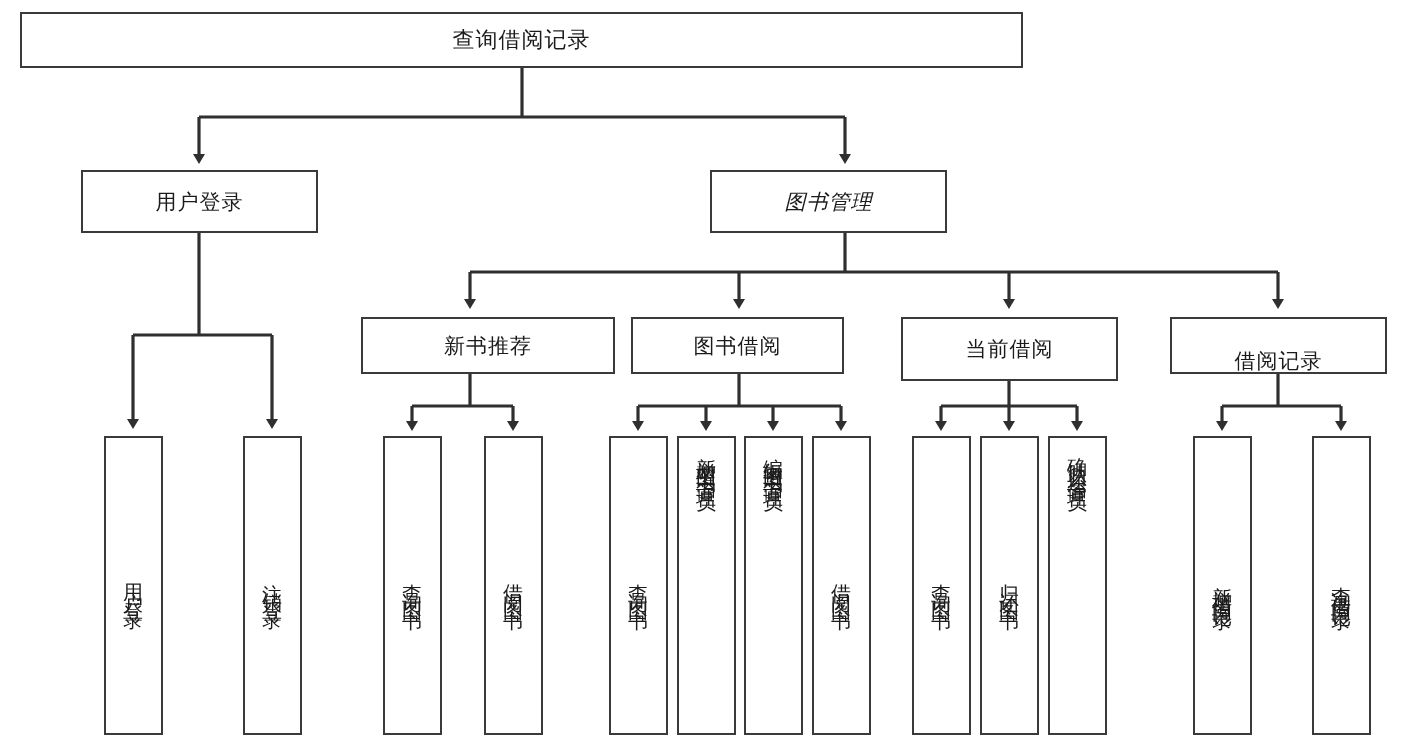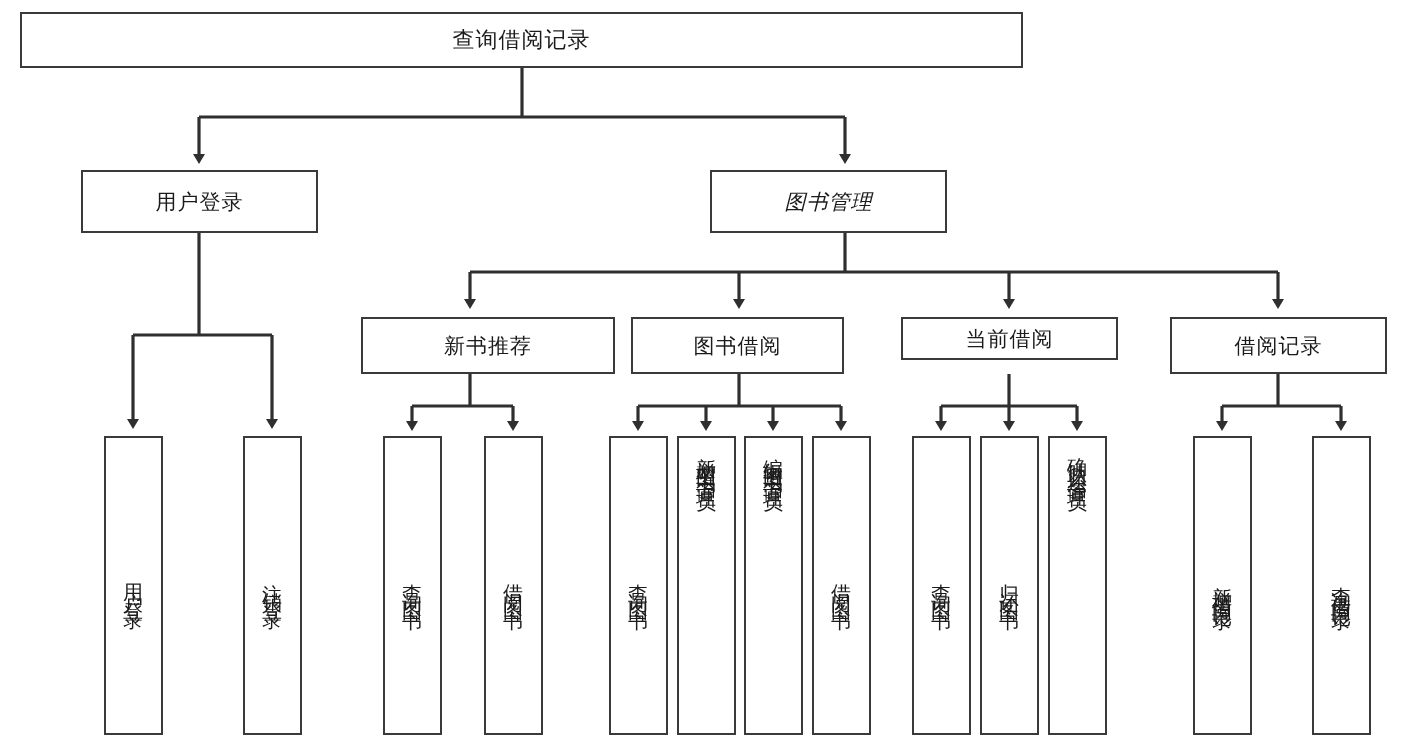--- a/index.html
+++ b/index.html
@@ -139,24 +139,24 @@
   <div class="node horiz" style="left:710px; top:170px; width:237px; height:63px;font-style:italic;">
     <span>图书管理</span>
   </div>
 
   <div class="node horiz" style="left:361px; top:317px; width:254px; height:57px;">
     <span>新书推荐</span>
   </div>
   <div class="node horiz" style="left:631px; top:317px; width:213px; height:57px;">
     <span>图书借阅</span>
   </div>
-  <div class="node horiz" style="left:901px; top:317px; width:217px; height:43px;">
+  <div class="node horiz" style="left:901px; top:317px; width:217px; height:64px;">
     <span>当前借阅</span>
   </div>
-  <div class="node horiz" style="left:1170px; top:317px; width:217px; height:57px;">
+  <div class="node horiz" style="left:1170px; top:317px; width:217px; height:57px;align-items:flex-end;">
     <span>借阅记录</span>
   </div>
 
   <div class="node leaf leaf-short center-v" style="left:104px; top:436px; width:59px; height:299px;">
     <span class="vtext">用户登录</span>
   </div>
   <div class="node leaf leaf-short center-v" style="left:243px; top:436px; width:59px; height:299px;">
     <span class="vtext">注销登录</span>
   </div>
 

